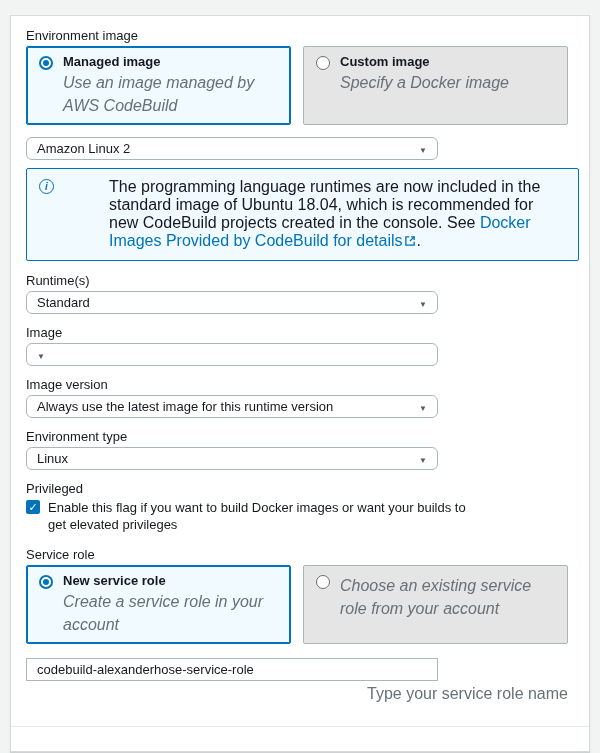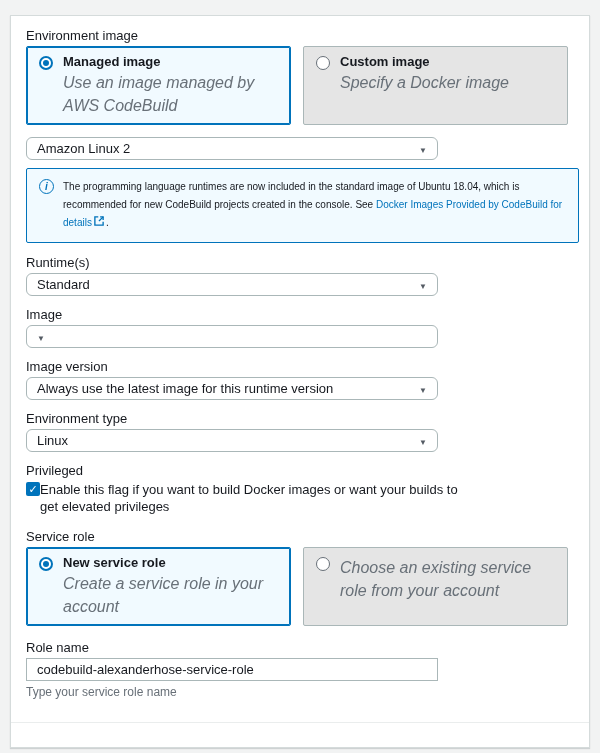--- a/index.html
+++ b/index.html
@@ -31,35 +31,35 @@
             padding:0 10px; font-size:13px; color:#16191f; cursor:pointer; }
   .caret::after { content:"▼"; font-size:8px; color:#545b64; line-height:1; }
   .field { margin-bottom:11px; }
   .field.os { margin-bottom:8px; }
 
   .alert { border:1px solid #0073bb; border-radius:2px; background:#f1faff;
            padding:9px 12px; display:flex; gap:9px; margin:0 0 12px 0; width:553px; }
   .info-icon { flex:none; width:15px; height:15px; border:1px solid #0073bb; border-radius:50%;
                color:#0073bb; font-size:10px; font-weight:700; text-align:center; line-height:14px;
                margin-top:1px; font-style:italic; }
-  .alert p { font-size:10px; line-height:18px; color:#16191f; }
+  .alert p { font-size:16px; line-height:18px; color:#16191f;margin-left:46px; }
   .alert a { color:#0073bb; text-decoration:none; cursor:pointer; }
   .ext-icon { display:inline-block; vertical-align:-1px; margin:0 1px; }
 
-  .check-row { display:flex; max-width:450px; }
+  .check-row { display:flex; gap:8px; max-width:450px; }
   .checkbox { flex:none; width:14px; height:14px; background:#0073bb; border-radius:2px;
               color:#fff; text-align:center; font-size:11px; line-height:14px; margin-top:1px; cursor:pointer; }
   .checkbox::after { content:"✓"; }
   .check-label { font-size:13px; line-height:17px; color:#16191f; cursor:pointer; }
   .field.priv { margin-bottom:14px; }
   .field.svc .cards { margin-bottom:14px; }
 
   .text-input { width:412px; height:23px; border:1px solid #aab7b8; border-radius:0;
                 padding:0 10px; font-size:13px; color:#16191f; font-family:"Liberation Sans", sans-serif; }
-  .hint { font-size:12px; color:#687078; margin-top:4px; }
+  .hint { font-size:16px; color:#687078; margin-top:4px;text-align:right; }
 
   .panel-footer { border-top:1px solid #eaeded; padding:11px 18px 13px; }
 </style>
 </head>
 <body>
 
 <div class="panel">
 
   <div class="panel-body">
 
@@ -151,21 +151,20 @@
         <div class="card">
           <span class="radio"></span>
           <div class="card-text">
             <div class="card-desc">Choose an existing service role from your account</div>
           </div>
         </div>
       </div>
     </div>
 
     <div class="field">
-      <span class="field-label">Role name</span>
       <input class="text-input" type="text" value="codebuild-alexanderhose-service-role" style="">
       <div class="hint">Type your service role name</div>
     </div>
 
   </div>
 
   <div class="panel-footer">
     
     
   </div>

